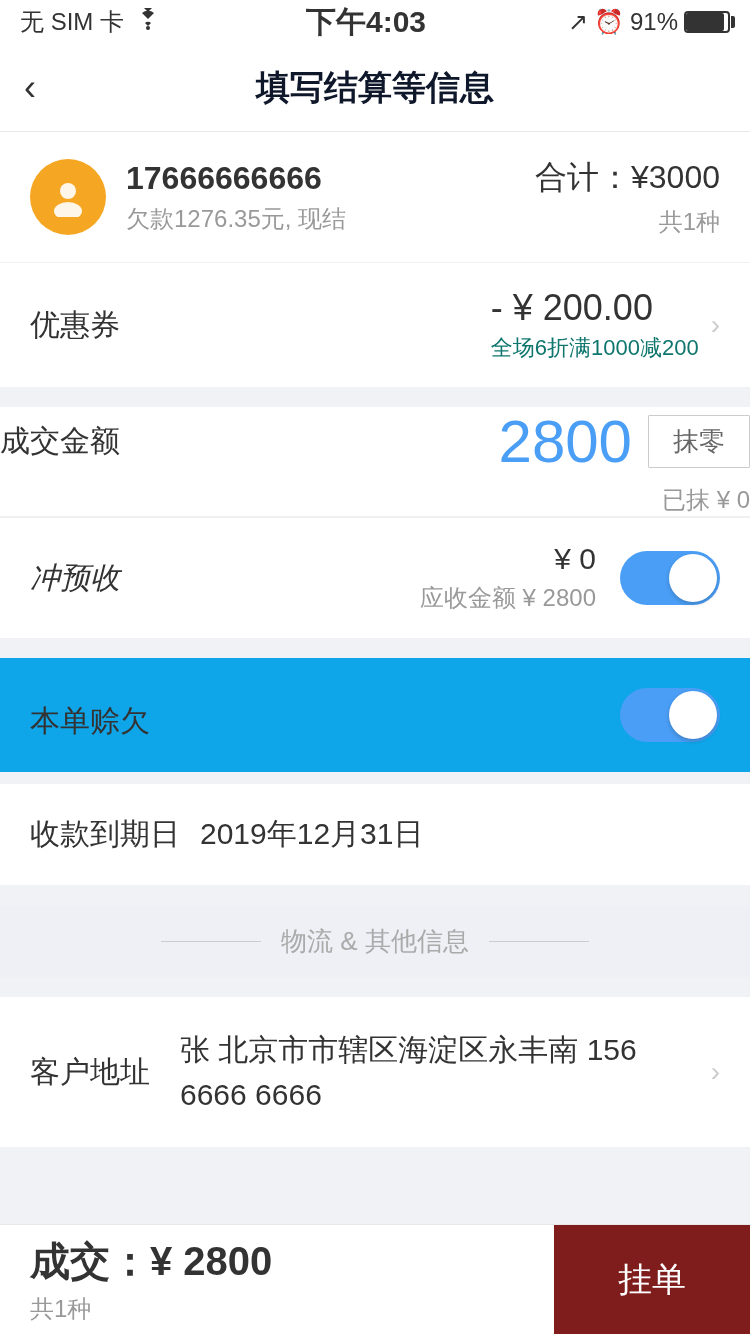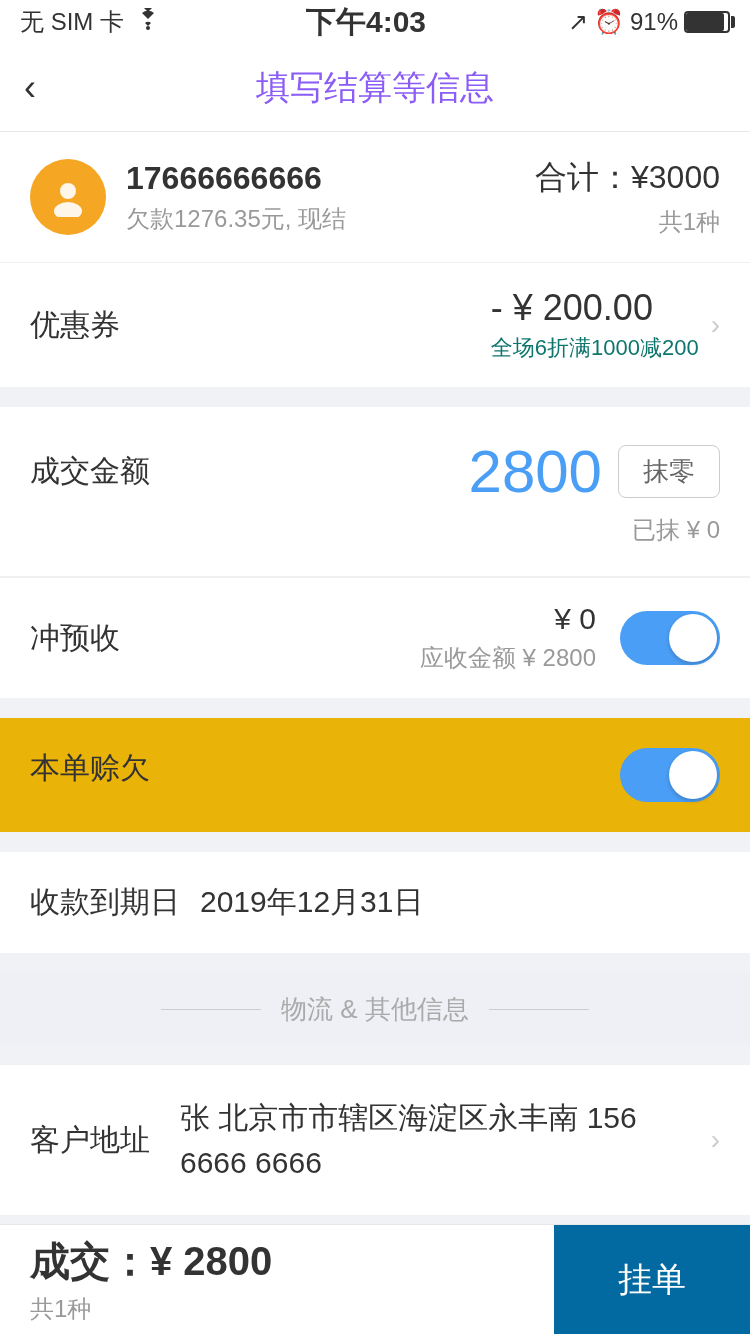--- a/index.html
+++ b/index.html
@@ -48,21 +48,21 @@
       display: flex;
       align-items: center;
       justify-content: center;
       border-bottom: 1px solid #e8e8e8;
       position: relative;
     }
     .nav-back {
       position: absolute; left: 24px;
       font-size: 36px; color: #333; cursor: pointer;
     }
-    .nav-title { font-size: 34px; font-weight: 400; color: #8b5cf6; }
+    .nav-title { font-size: 34px; font-weight: 700; color: #0f172a; }
 
     
     .section {
       background: #fff;
       margin-bottom: 20px;
     }
 
     
     .customer-row {
       padding: 24px 30px;
@@ -93,64 +93,63 @@
     .coupon-label { font-size: 30px; color: #333; }
     .coupon-right { display: flex; align-items: center; gap: 12px; }
     .coupon-amount { font-size: 36px; color: #333; font-weight: 400; }
     .coupon-desc { font-size: 22px; color: #0f766e; text-align: right; margin-top: 4px; }
     .chevron-icon { font-size: 28px; color: #ccc; }
 
     
     .deal-section {
       background: #fff;
       margin-bottom: 20px;
-      padding: 30px;
     }
     .deal-row {
       display: flex; align-items: center; justify-content: space-between;
       margin-bottom: 8px;
     }
     .deal-label { font-size: 30px; color: #333; }
     .deal-right { display: flex; align-items: center; gap: 16px; }
     .deal-amount { font-size: 60px; color: #4a9ef5; font-weight: 500; }
     .round-btn {
-      border: 1px solid #ccc; border-radius: 8px;
+      border: 1px solid #ccc; border-radius: 1px;
       padding: 8px 24px; font-size: 26px; color: #666;
       cursor: pointer; background: #fff;
     }
     .deal-sub { font-size: 24px; color: #999; text-align: right; }
 
     
     .prereceive-row {
       display: flex; align-items: center; justify-content: space-between;
       padding: 24px 30px;
       border-top: 1px solid #f0f0f0;
     }
-    .prereceive-label { font-size: 30px; color: #333; }
+    .prereceive-label { font-size: 30px; color: #333; font-style: italic; }
     .prereceive-right { display: flex; flex-direction: column; align-items: flex-end; gap: 6px; }
     .prereceive-amount { font-size: 30px; color: #333; }
     .prereceive-sub { font-size: 24px; color: #999; }
 
     
     .toggle {
       width: 100px; height: 54px; border-radius: 27px; background: #4a9ef5;
       position: relative; cursor: pointer; flex-shrink: 0;
     }
     .toggle-knob {
       width: 48px; height: 48px; border-radius: 50%; background: #fff;
       position: absolute; top: 3px; right: 3px;
       box-shadow: 0 2px 4px rgba(0,0,0,0.2);
     }
 
     
     .debt-row {
-      background: #eab308;
+      background: #0ea5e9;
       padding: 30px;
-      display: flex; align-items: flex-start; justify-content: space-between;
-      margin-bottom: 20px;
+      display: flex; align-items: flex-end; justify-content: space-between;
+      margin-bottom: 12px;
     }
     .debt-label { font-size: 30px; color: #333; }
 
     
     .due-row {
       background: #fff;
       padding: 30px;
       display: flex; align-items: center;
       margin-bottom: 20px;
     }
@@ -196,21 +195,21 @@
     .bottom-deal { font-size: 28px; color: #333; }
     .bottom-deal span { font-size: 40px; font-weight: 600; }
     .bottom-count { font-size: 24px; color: #999; margin-top: 4px; }
     .bottom-btn {
       height: 110px;
       width: 196px;
       display: flex; align-items: center; justify-content: center;
       font-size: 34px; color: #fff; font-weight: 500;
       cursor: pointer;
     }
-    .btn-hang { background: #0369a1; }
+    .btn-hang { background: #7f1d1d; }
     .btn-save { background: #4a9ef5; }
 
     
     .gray-area {
       background: #f0f2f5;
       height: 200px;
     }
   </style>
 </head>
 <body>

